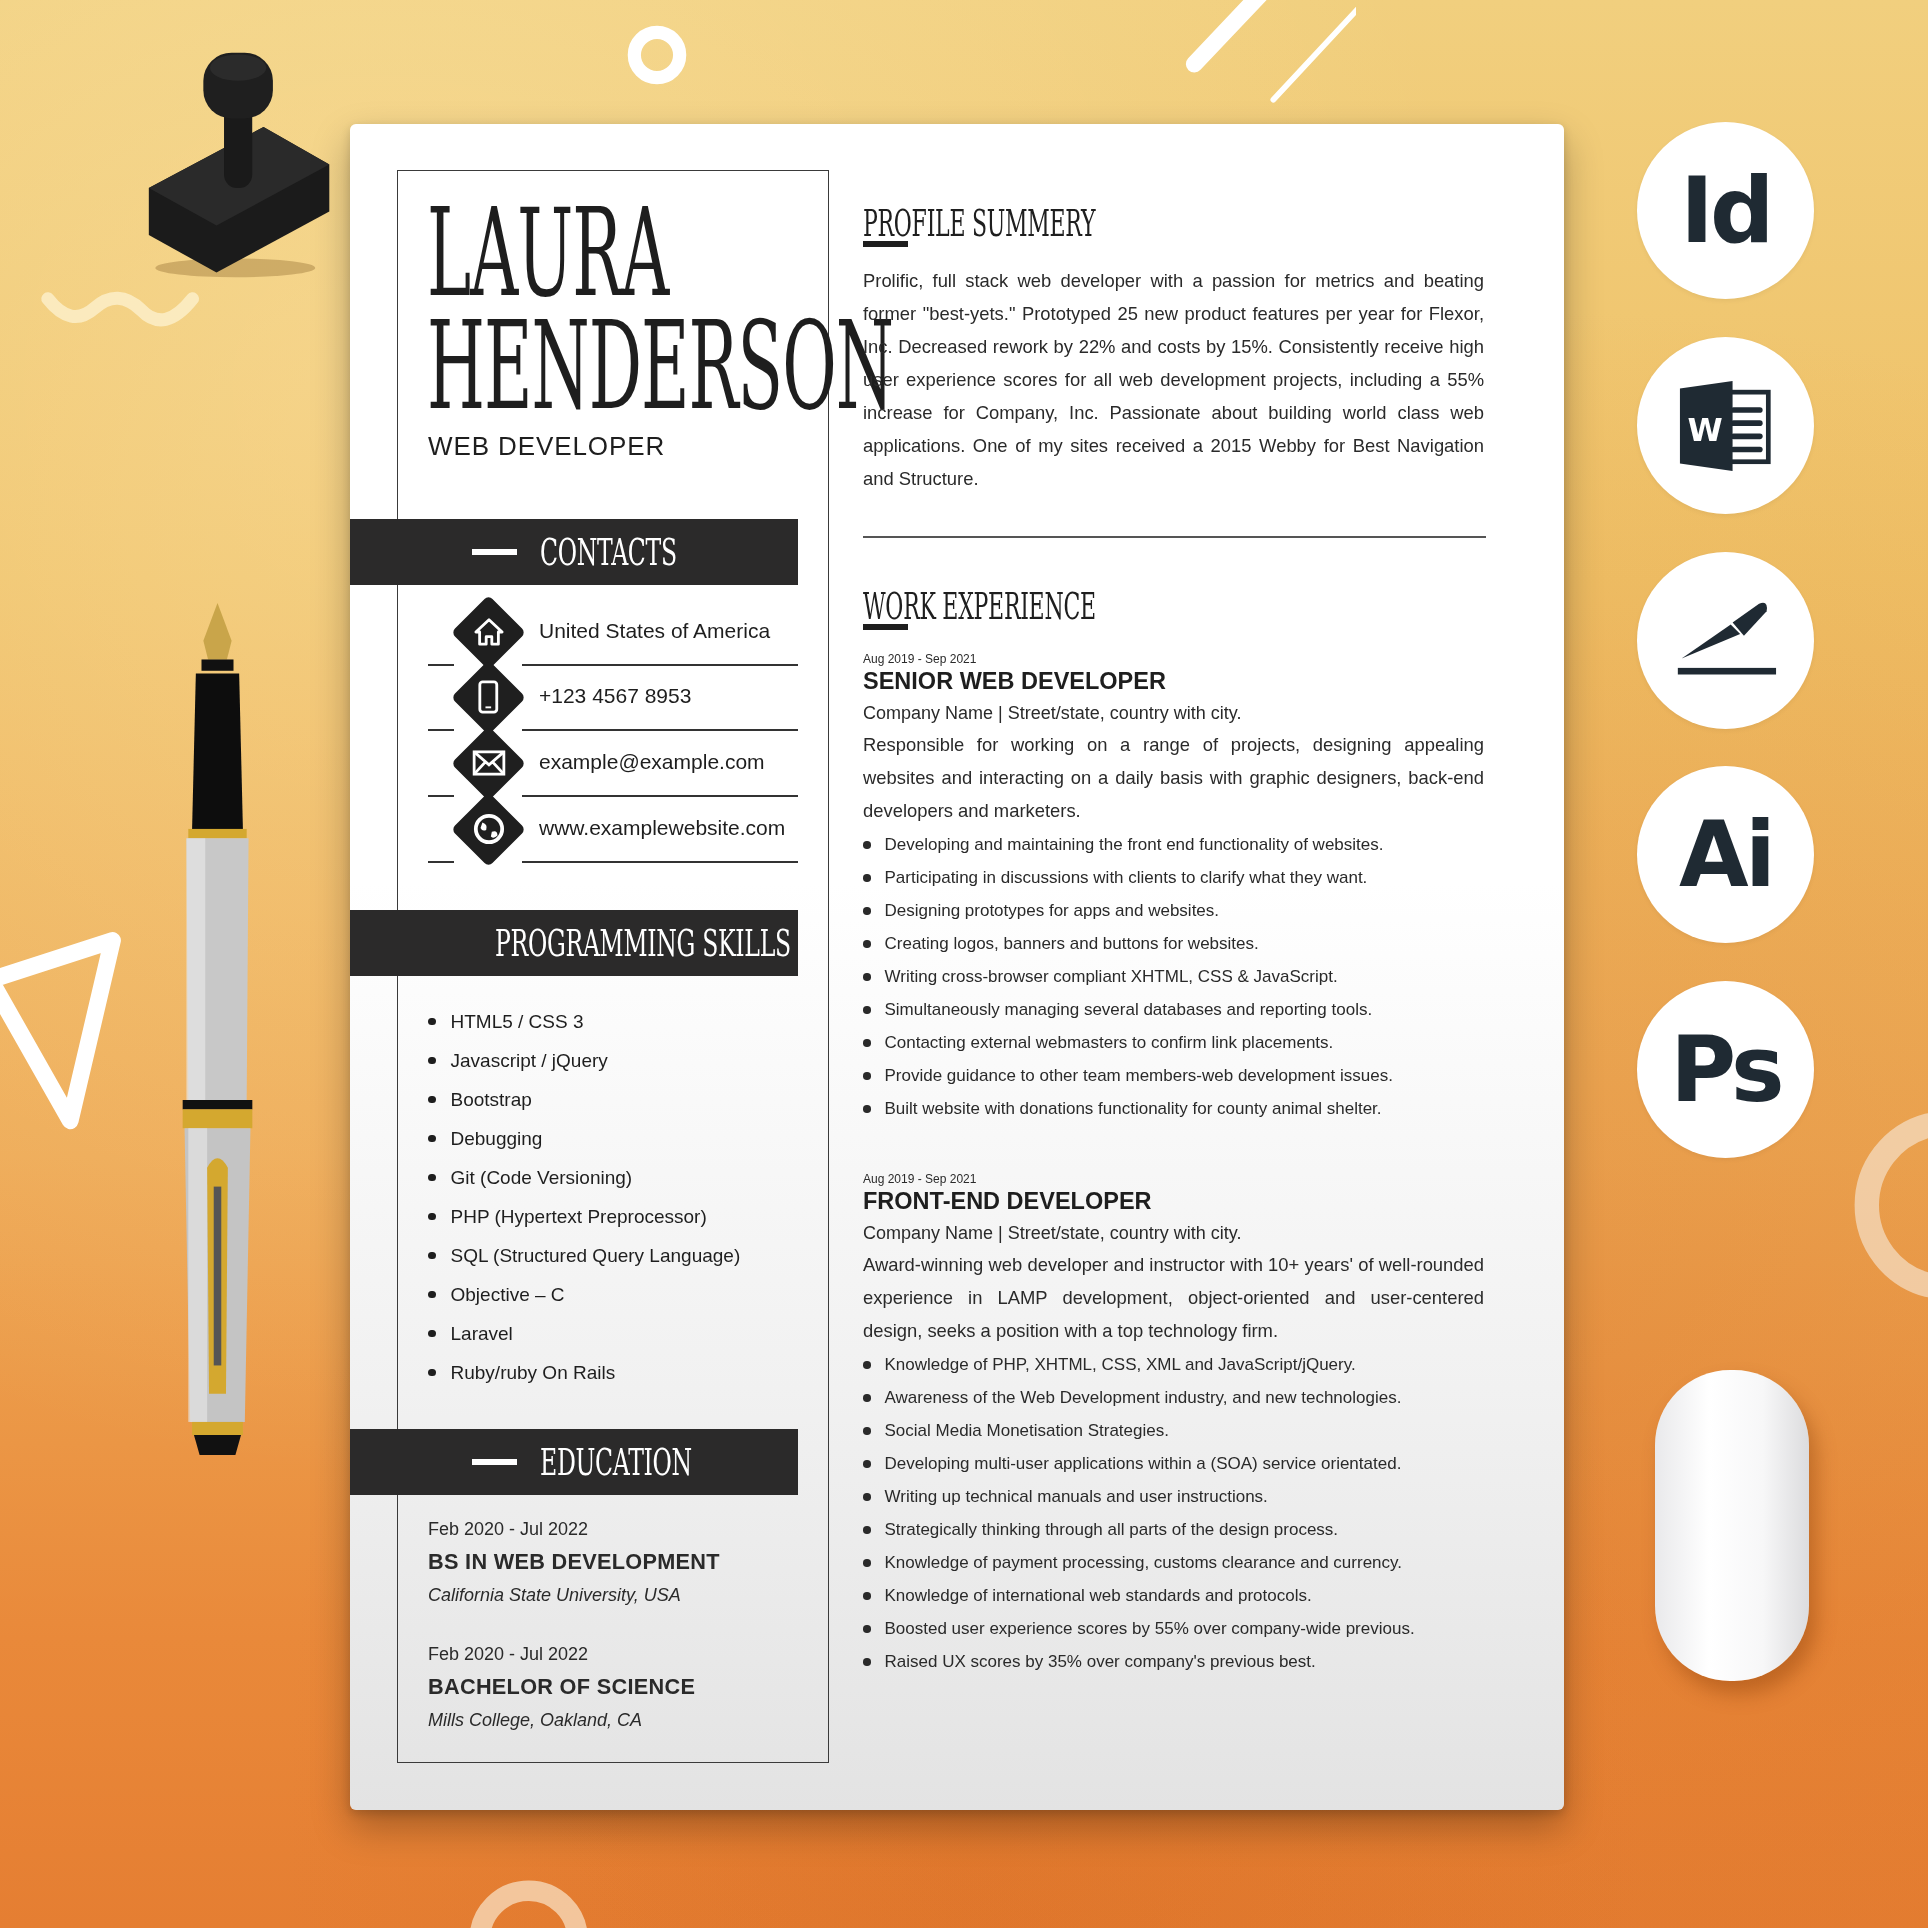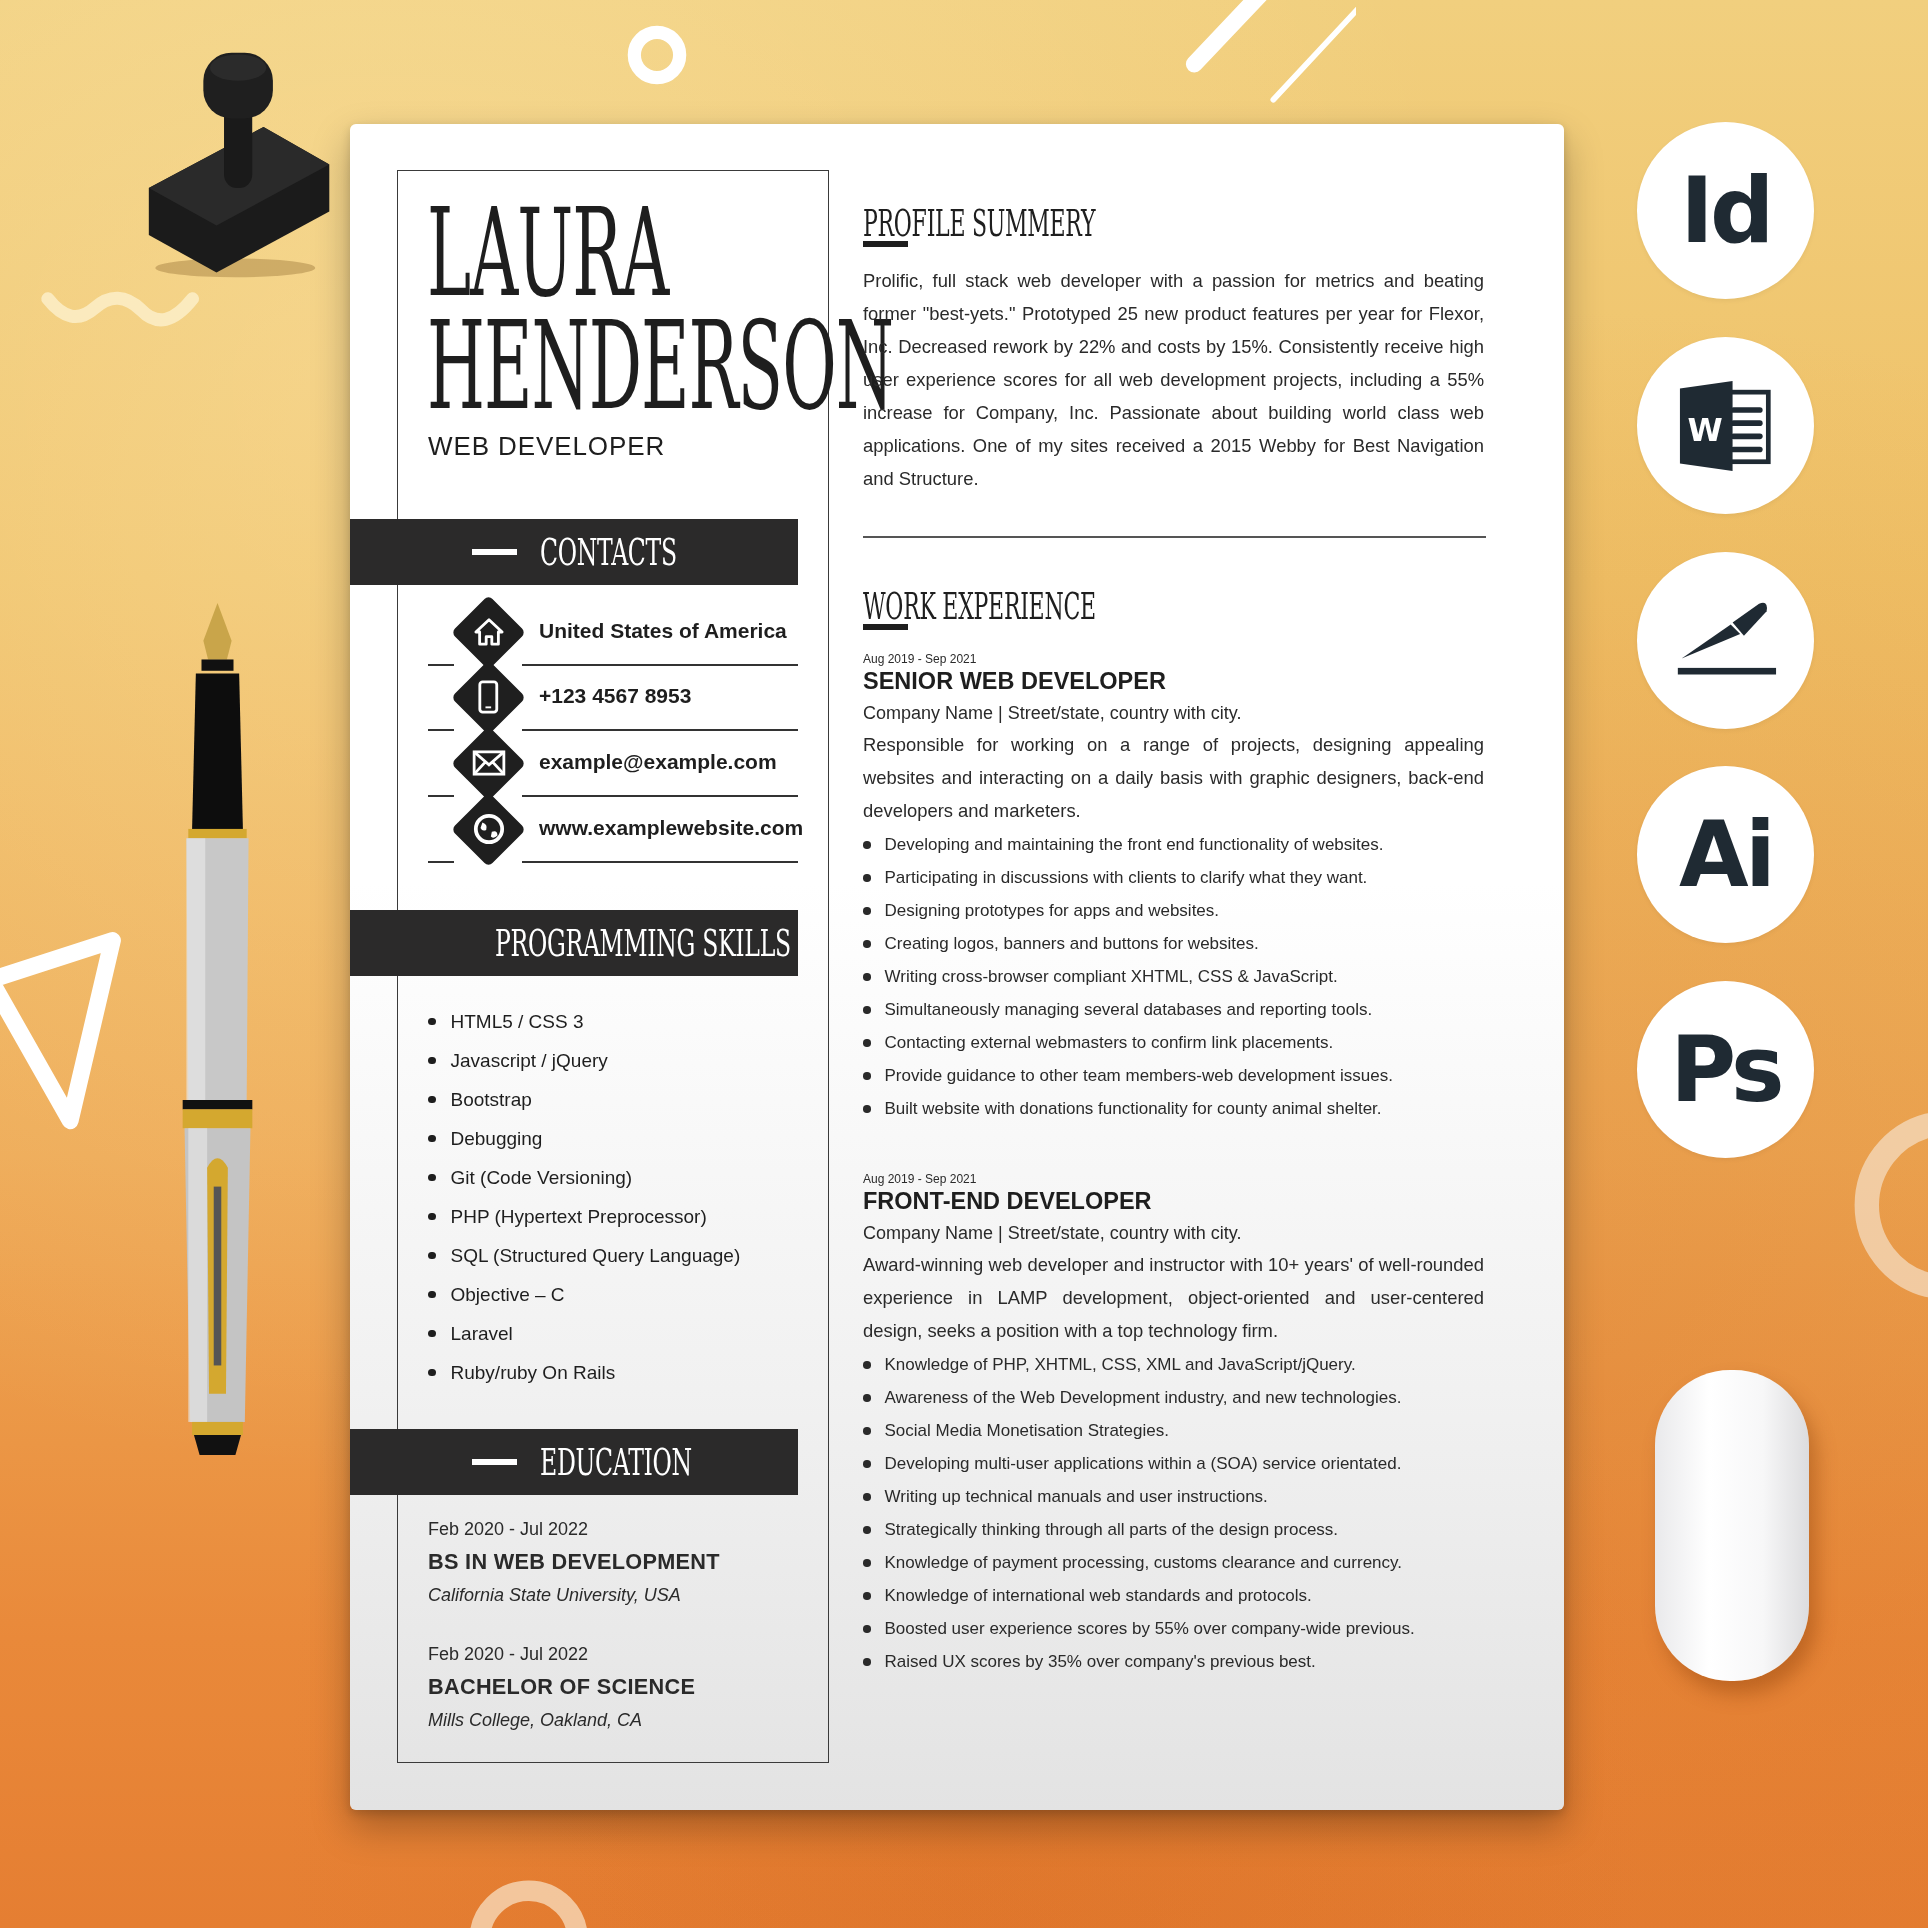--- a/index.html
+++ b/index.html
@@ -55,21 +55,21 @@
   .contact-row { position: absolute; left: 78px; width: 370px; height: 66px; }
   .contact-row .diamond {
     position: absolute; left: 34px; top: 5.6px; width: 53px; height: 53px;
     background: #1f1f1f; transform: rotate(45deg); border-radius: 5.6px;
   }
   .contact-row .icon {
     position: absolute; left: 38px; top: 11.3px; width: 45px; height: 41px;
     display: flex; align-items: center; justify-content: center;
   }
   .contact-row .text {
-    position: absolute; left: 111px; top: 19px; font-size: 21px; color: #1e1e1e; white-space: nowrap; font-weight: bold;
+    position: absolute; left: 111px; top: 19px; font-size: 21px; color: #1e1e1e; white-space: nowrap;
   }
   .contact-row .rule-l { position: absolute; left: 0; bottom: 0; width: 26px; height: 1.9px; background: #333; }
   .contact-row .rule-r { position: absolute; left: 94px; right: 0; bottom: 0; height: 1.9px; background: #333; }
 
   .skills { position: absolute; left: 78px; top: 878px; list-style: none; }
   .skills li { font-size: 19px; color: #1e1e1e; height: 39px; display: flex; align-items: center; white-space: nowrap; }
   .skills li::before { content: ""; width: 7.5px; height: 7.5px; border-radius: 50%; background: #1e1e1e; margin-right: 15px; }
 
   .edu { position: absolute; left: 78px; }
   .edu .date { font-size: 18px; color: #2a2a2a; }

